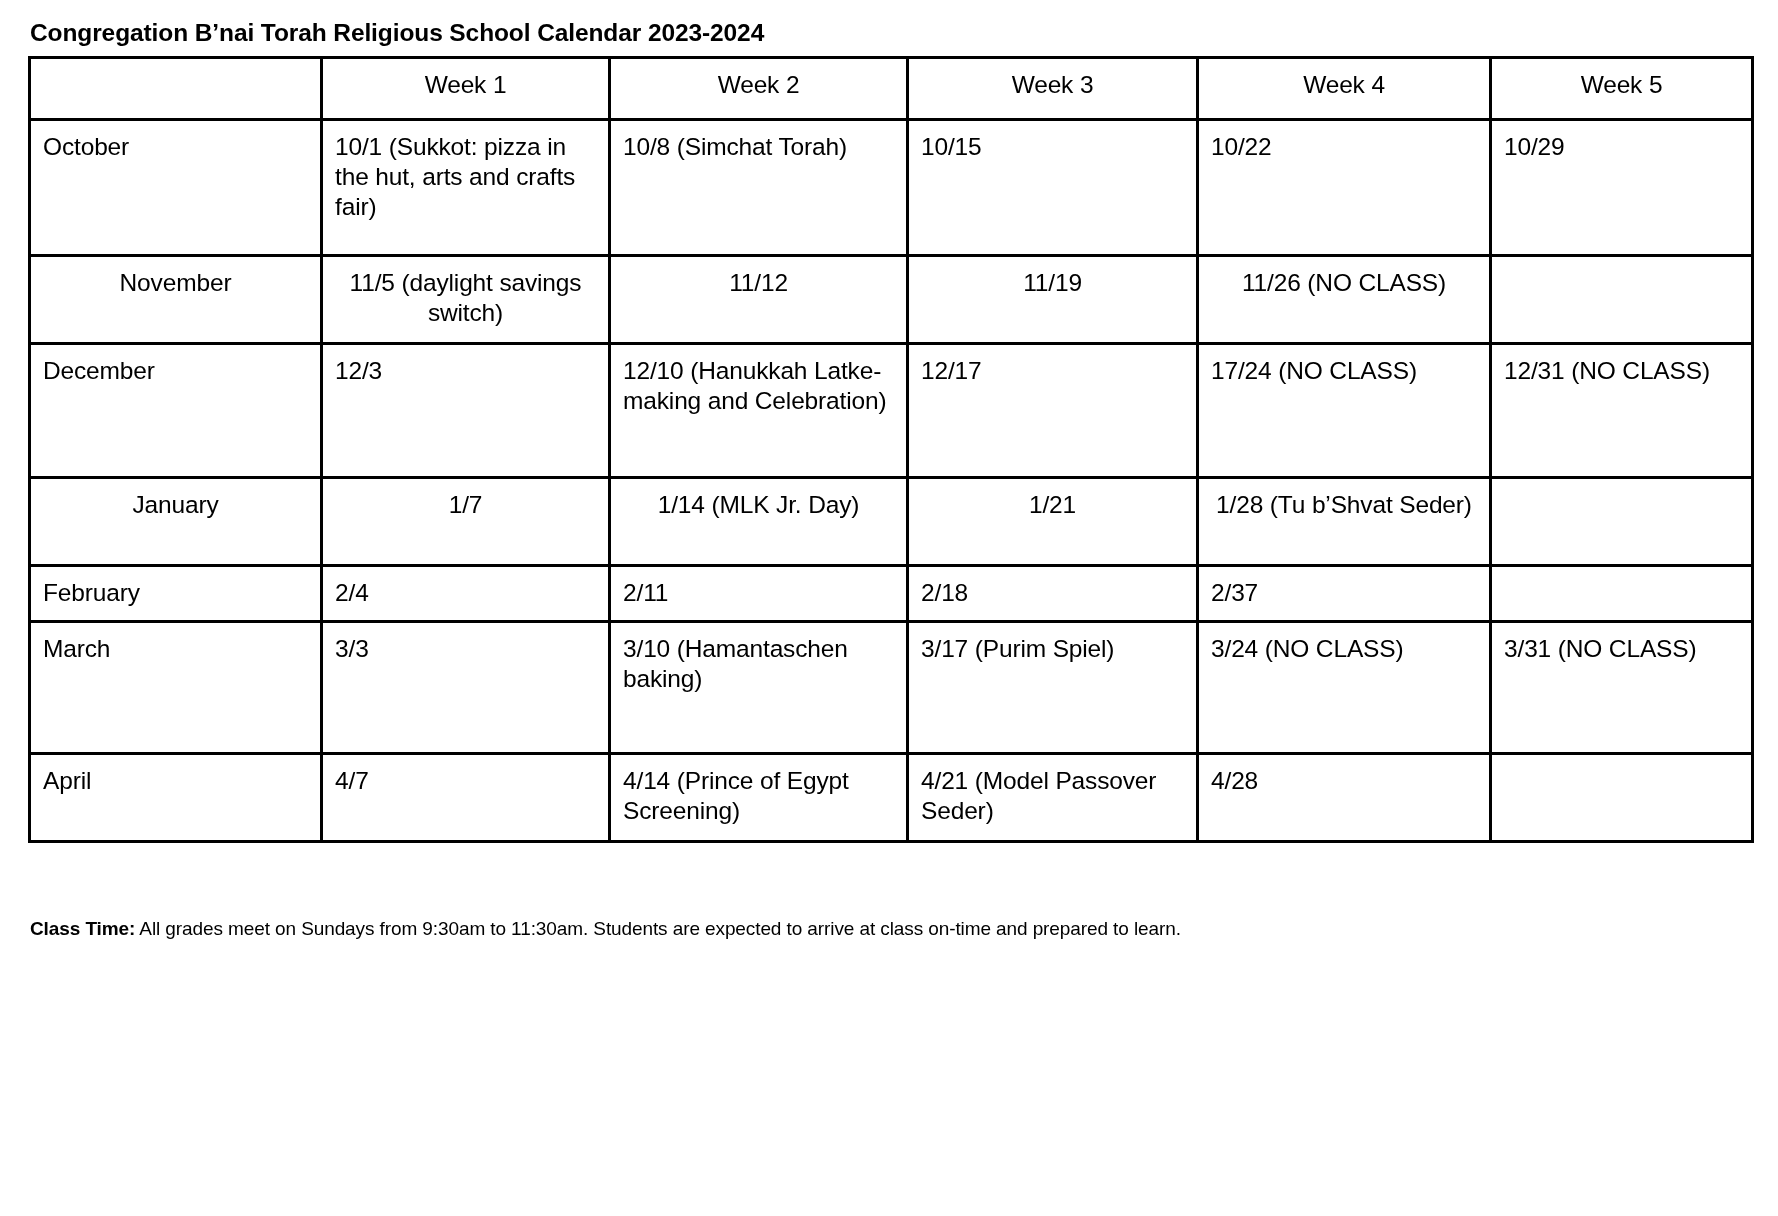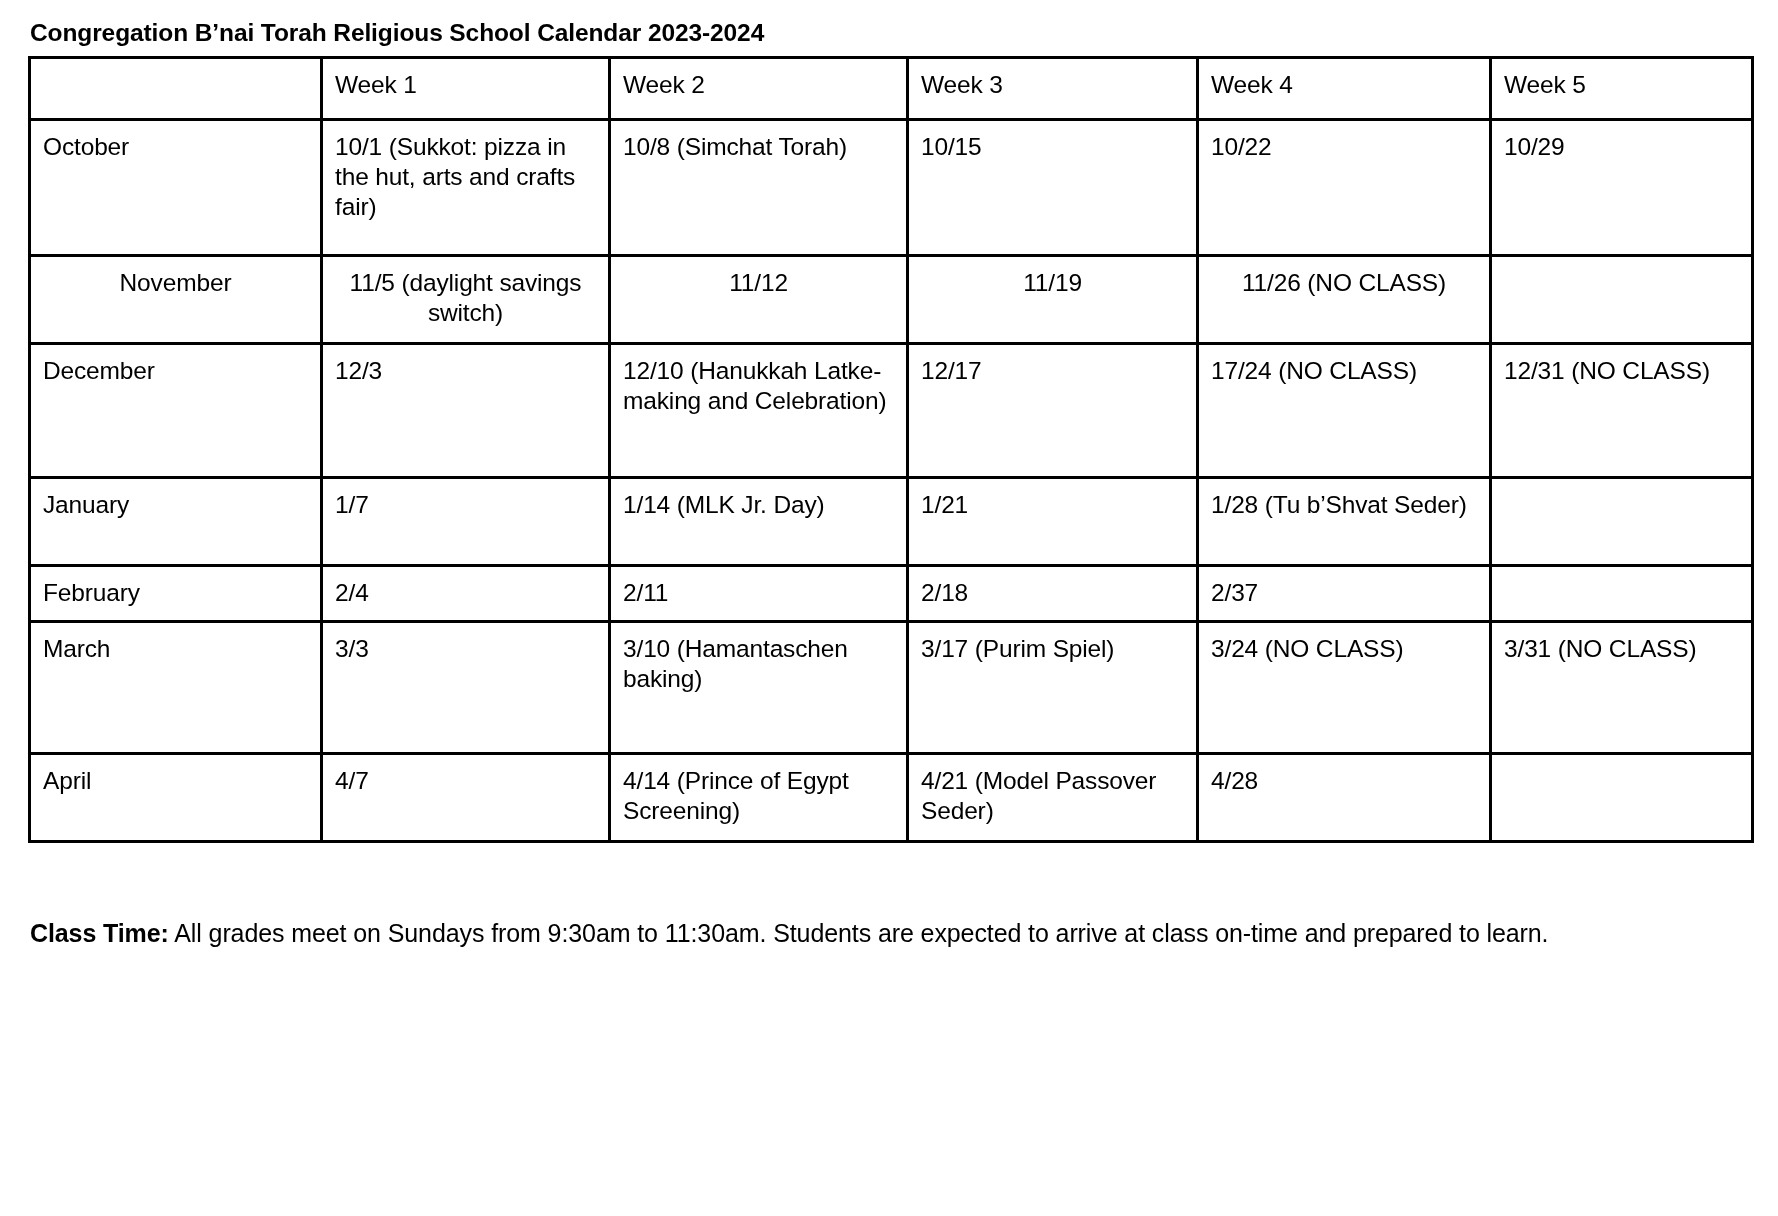--- a/index.html
+++ b/index.html
@@ -43,34 +43,35 @@
   table.calendar td {
     border: 3px solid #000000;
     vertical-align: top;
     padding: 11px 12px 12px 12px;
     font-size: 24.5px;
     line-height: 1.22;
     letter-spacing: -0.15px;
   }
   tr.head-row td {
     height: 36px;
+    text-align: center;
   }
   tr.r-september td { height: 62px; }
   tr.r-october   td { height: 110px; }
   tr.r-november  td { height: 62px; text-align: center; }
   tr.r-december  td { height: 108px; }
-  tr.r-january   td { height: 62px; }
+  tr.r-january   td { height: 62px; text-align: center; }
   tr.r-february  td { height: 24px; }
   tr.r-march     td { height: 106px; }
   tr.r-april     td { height: 62px; }
   tr.r-may       td { height: 62px; }
 
   .note {
     margin: 72px 0 0 4px;
-    font-size: 25px;
+    font-size: 19px;
     line-height: 1.48;
     max-width: 1716px;
     letter-spacing: -0.1px;
   }
   .note b { font-weight: bold; }
 </style>
 </head>
 <body>
 
 <div class="page">

